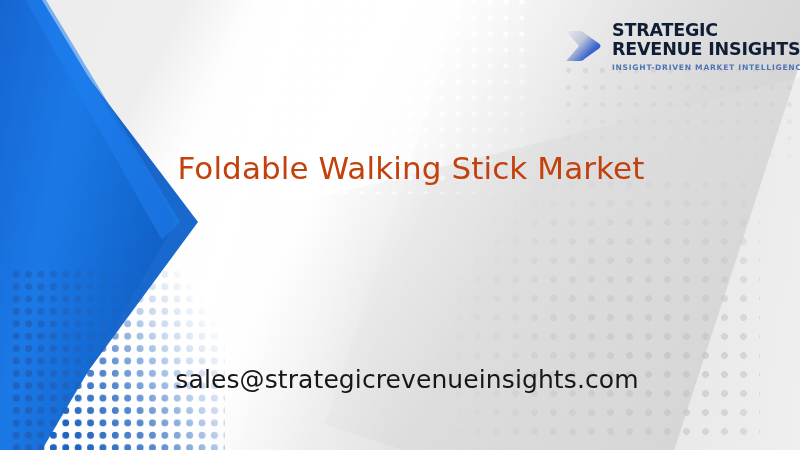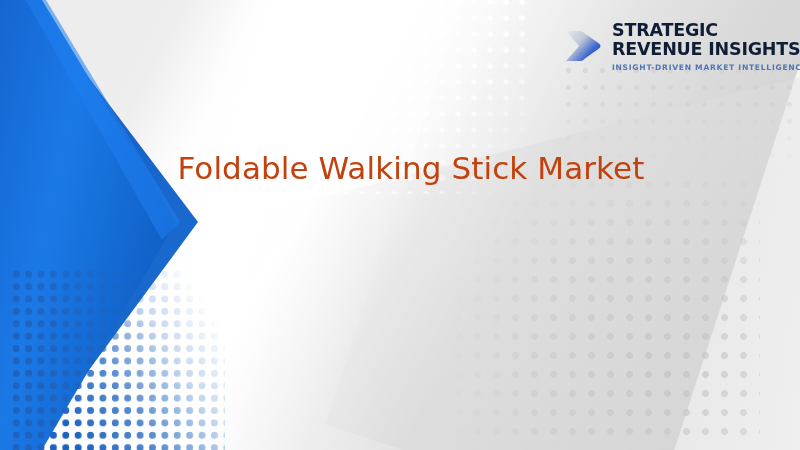--- a/index.html
+++ b/index.html
@@ -229,14 +229,15 @@
     </div>
     <div class="logo-text">
       <div class="logo-line1">STRATEGIC</div>
       <div class="logo-line2">REVENUE INSIGHTS</div>
       <div class="logo-tagline">INSIGHT-DRIVEN MARKET INTELLIGENCE</div>
     </div>
   </div>
 
   <div class="title">Foldable Walking Stick Market</div>
 
+  <div class="email">sales@strategicrevenueinsights.com</div>
 
 </div>
 
 </body></html>

